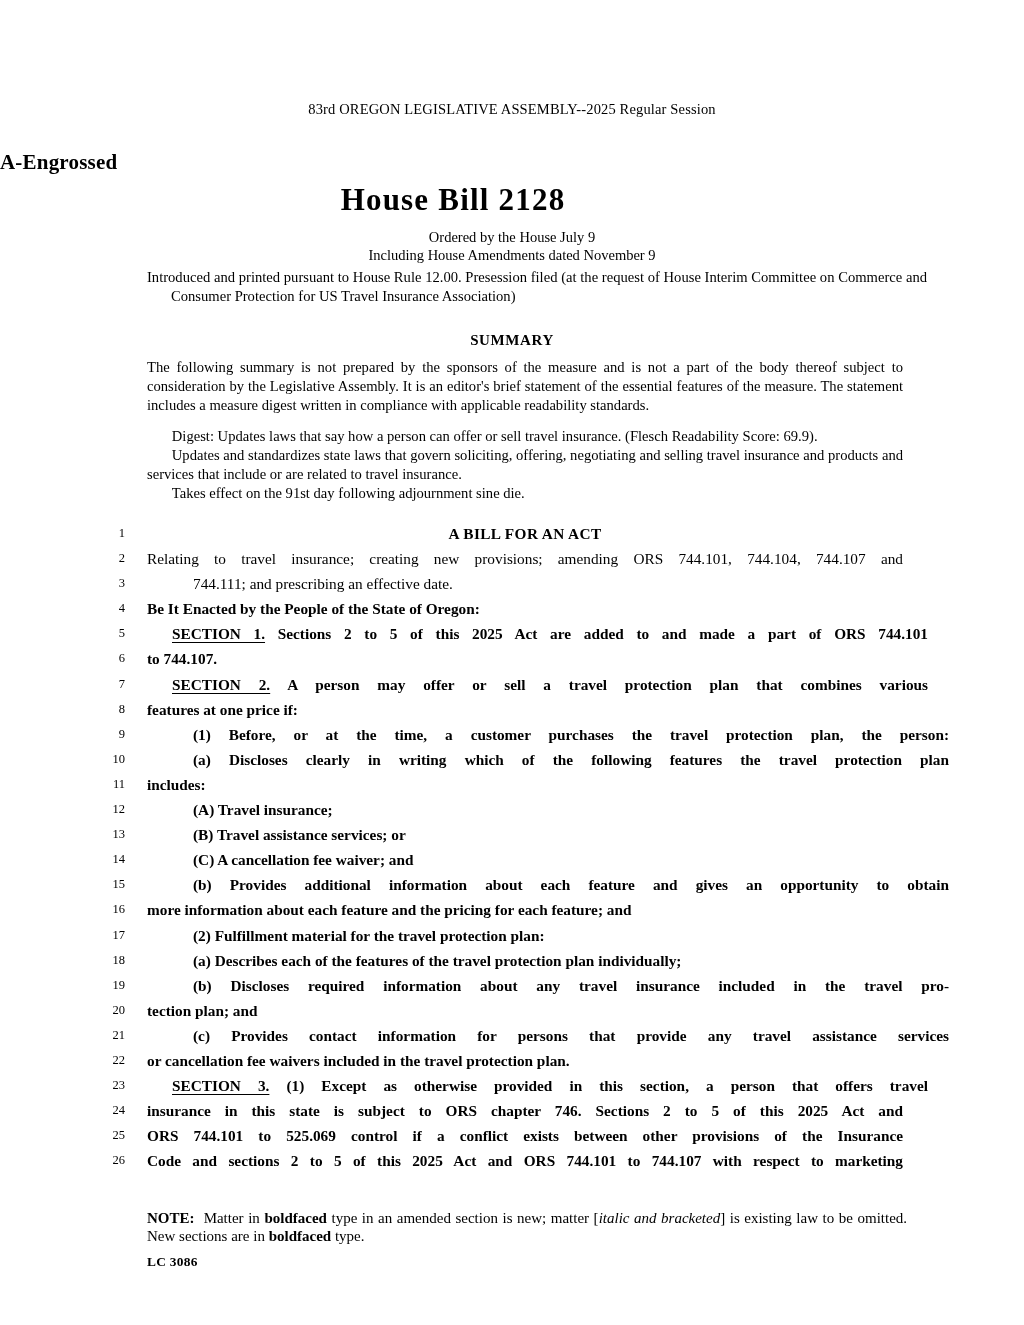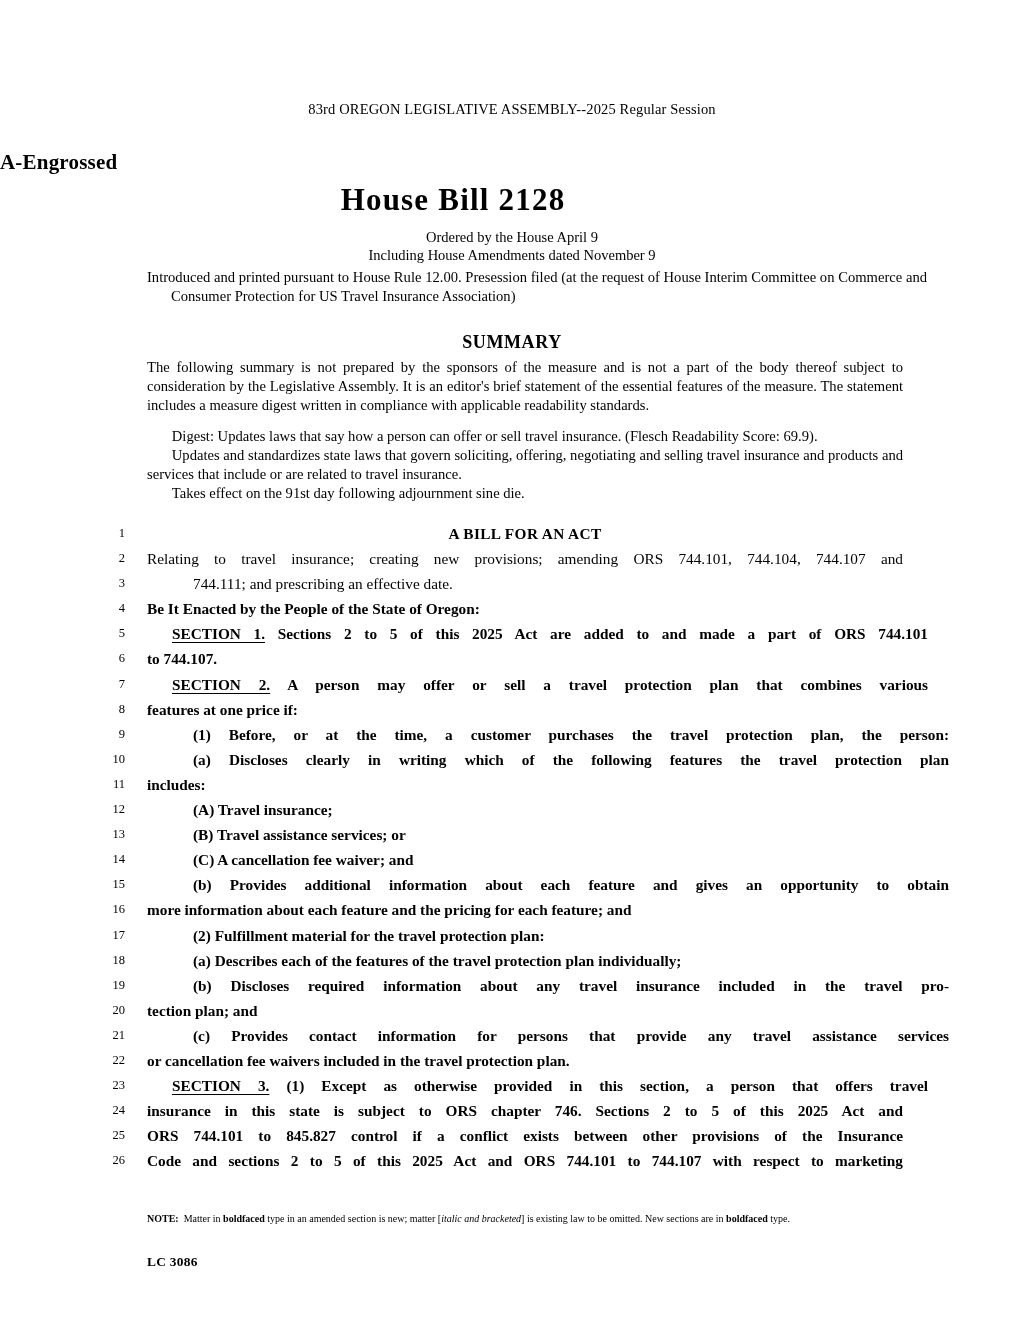--- a/index.html
+++ b/index.html
@@ -78,21 +78,21 @@
     margin-left: -24px;
   }
 
   
   .summary-head {
     position: absolute;
     top: 332px;
     left: 0;
     width: 1024px;
     text-align: center;
-    font-size: 18px;
+    font-size: 15px;
     font-weight: bold;
     letter-spacing: 0.6px;
   }
   .summary-body {
     position: absolute;
     top: 358px;
     left: 147px;
     width: 756px;
     font-size: 14.6px;
     line-height: 19px;
@@ -147,21 +147,21 @@
     text-decoration: underline;
     text-underline-offset: 2.5px;
   }
 
   
   .note-block {
     position: absolute;
     top: 1210px;
     left: 147px;
     width: 760px;
-    font-size: 10px;
+    font-size: 15px;
     line-height: 17.5px;
   }
   .note-block p {
     margin: 0;
     text-align: justify;
     text-align-last: left;
   }
   .note-block b { font-weight: bold; }
   .note-block i { font-style: italic; }
   .lc-code {
@@ -176,21 +176,21 @@
 </head>
 <body>
 
 <div class="page">
 
   <div class="assembly-line">83rd OREGON LEGISLATIVE ASSEMBLY--2025 Regular Session</div>
   <div class="engrossed">A-Engrossed</div>
   <div class="bill-title">House Bill 2128</div>
 
   <div class="ordered-block">
-    <div>Ordered by the House April 9</div>
+    <div>Ordered by the House July 9</div>
     <div>Including House Amendments dated November 9</div>
   </div>
 
   <div class="introduced-block">
     <span class="firstline-pull">Introduced and printed pursuant to House Rule 12.00. Presession filed (at the request of House Interim Committee</span>
     <span>on Commerce and Consumer Protection for US Travel Insurance Association)</span>
   </div>
 
   <div class="summary-head">SUMMARY</div>
   <div class="summary-body">
@@ -292,21 +292,21 @@
       <div class="bill-line">
         <span class="line-no">23</span>
         <span class="line-text b justify ind1"><span class="sec-label">SECTION 3.</span> (1) Except as otherwise provided in this section, a person that offers travel</span>
       </div>
       <div class="bill-line">
         <span class="line-no">24</span>
         <span class="line-text b justify">insurance in this state is subject to ORS chapter 746. Sections 2 to 5 of this 2025 Act and</span>
       </div>
       <div class="bill-line">
         <span class="line-no">25</span>
-        <span class="line-text b justify">ORS 744.101 to 845.827 control if a conflict exists between other provisions of the Insurance</span>
+        <span class="line-text b justify">ORS 744.101 to 525.069 control if a conflict exists between other provisions of the Insurance</span>
       </div>
       <div class="bill-line">
         <span class="line-no">26</span>
         <span class="line-text b justify">Code and sections 2 to 5 of this 2025 Act and ORS 744.101 to 744.107 with respect to marketing</span>
       </div>
     </div>
 
   <div class="note-block">
     <p>
       <b>NOTE:</b>&nbsp;

